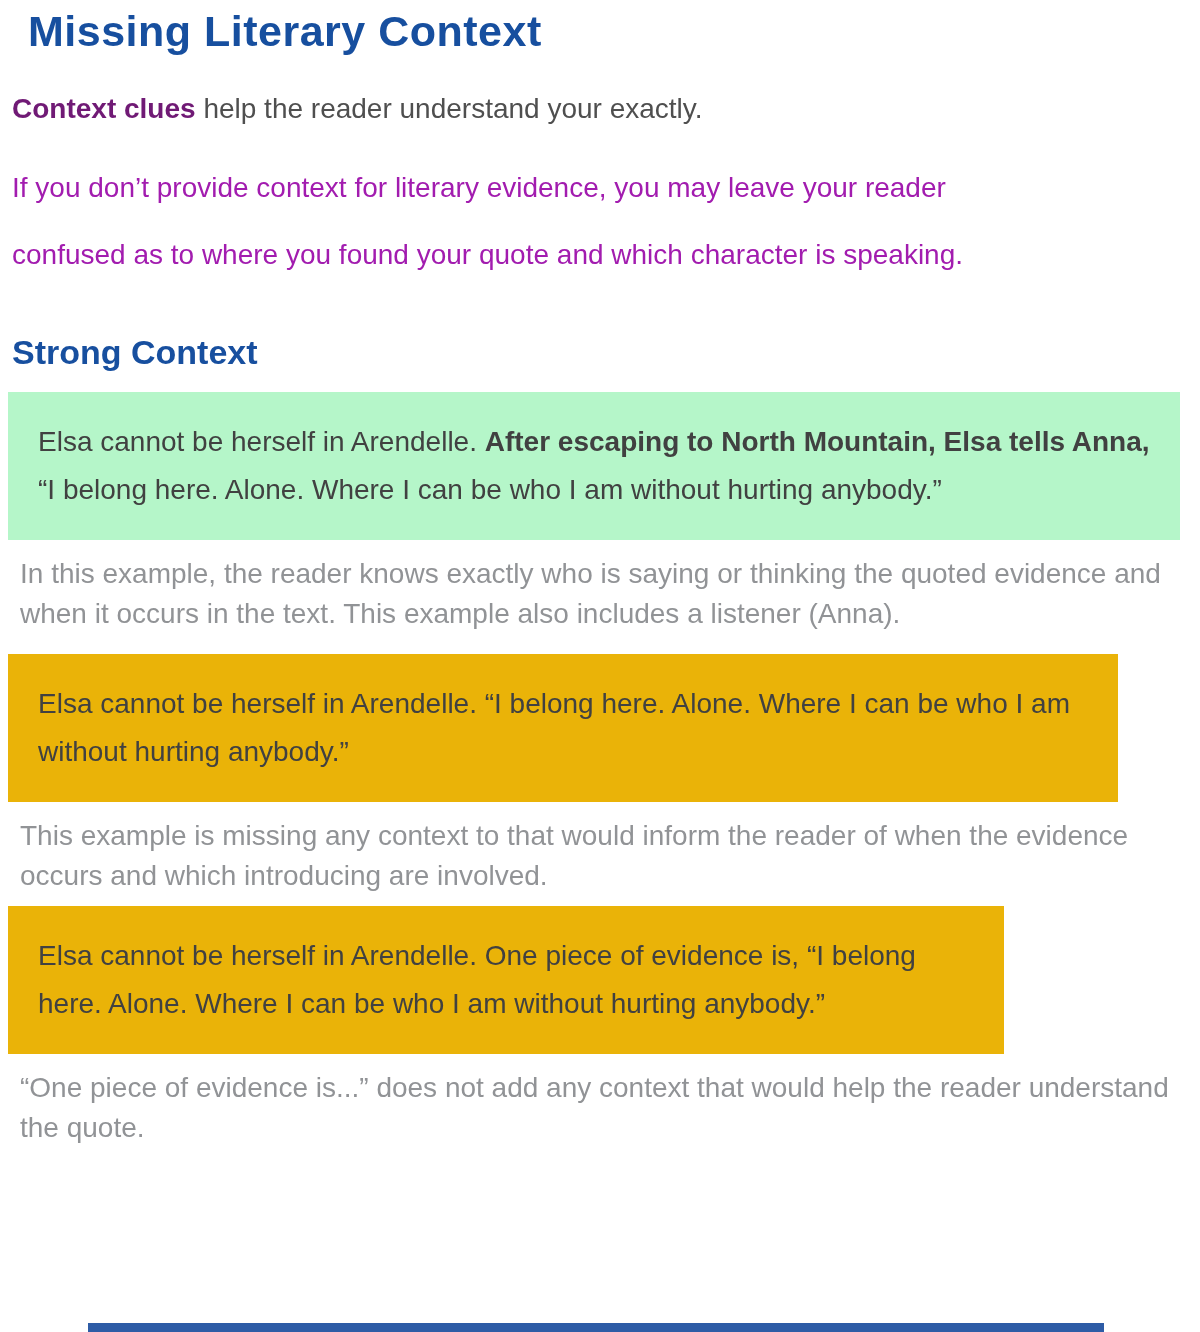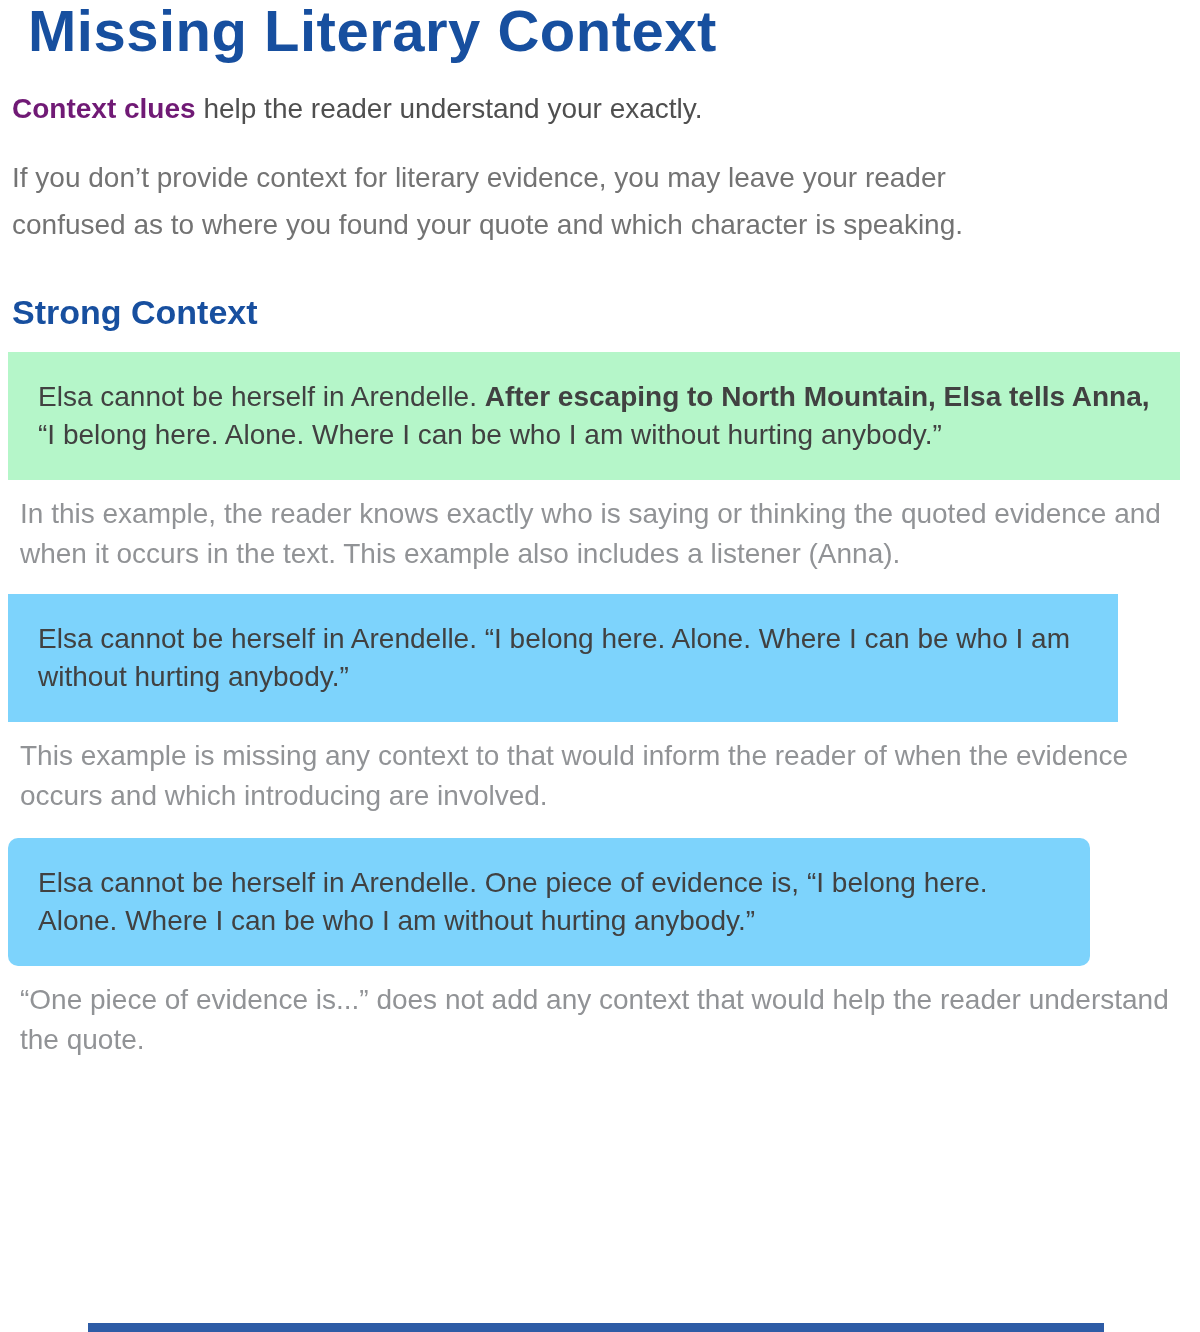--- a/index.html
+++ b/index.html
@@ -8,70 +8,69 @@
     width: 1200px;
     height: 1332px;
     position: relative;
     overflow: hidden;
     background: #ffffff;
     font-family: "Liberation Sans", sans-serif;
     color: #4f4f4f;
   }
   h1.page-title {
     margin: 6px 0 7px 28px;
-    font-size: 58px;
+    font-size: 43px;
     line-height: 50px;
     font-weight: bold;
     color: #174f9f;
     letter-spacing: 0.5px;
   }
   p.intro {
     margin: 36px 0 0 12px;
     font-size: 28px;
     line-height: 34px;
     color: #4f4f4f;
   }
   p.intro strong { color: #701a75; }
   p.description {
     margin: 28px 0 0 12px;
     max-width: 1030px;
     font-size: 28px;
-    line-height: 47px;
-    color: #737373;
+    line-height: 67px;
+    color: #a21caf;
   }
   h2.section-heading {
     font-size: 34px;
     line-height: 40px;
     font-weight: bold;
     color: #174f9f;
   }
   h2.strong-heading { margin: 44px 0 0 12px; }
   h2.no-heading { margin: 32px 0 0 8px; }
   .example {
     margin-left: 8px;
     padding: 26px 30px;
     font-size: 28px;
-    line-height: 38px;
+    line-height: 48px;
     color: #414141;
   }
   .example p { margin: 0; }
   .example.green {
     margin-top: 20px;
     width: 1172px;
     background: #b5f6c9;
   }
-  .example.pink { background: #7dd3fc; }
+  .example.pink { background: #eab308; }
   .example.pink1 {
     margin-top: 20px;
     width: 1110px;
   }
   .example.pink2 {
-    margin-top: 22px;
-    width: 1082px;
-    border-radius: 10px;
+    margin-top: 10px;
+    width: 996px;
   }
   p.note {
     margin: 14px 0 0 20px;
     max-width: 1185px;
     font-size: 28px;
     line-height: 40px;
     color: #919396;
   }
   p.tip {
     margin: 42px 0 0 12px;

